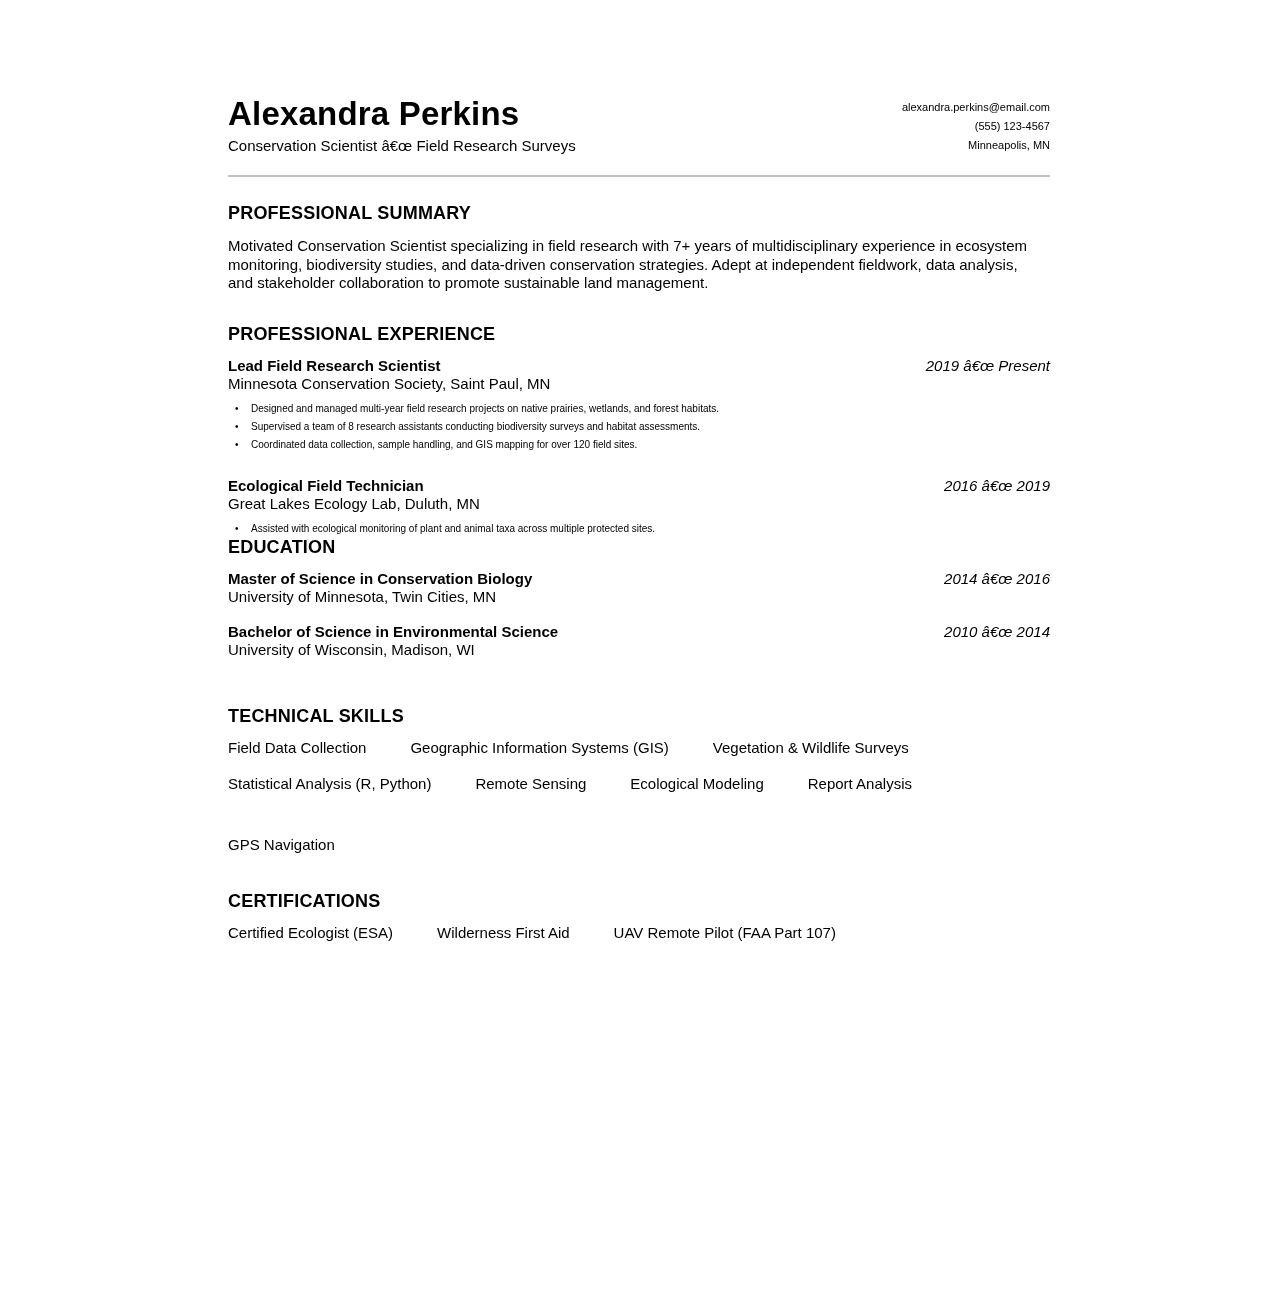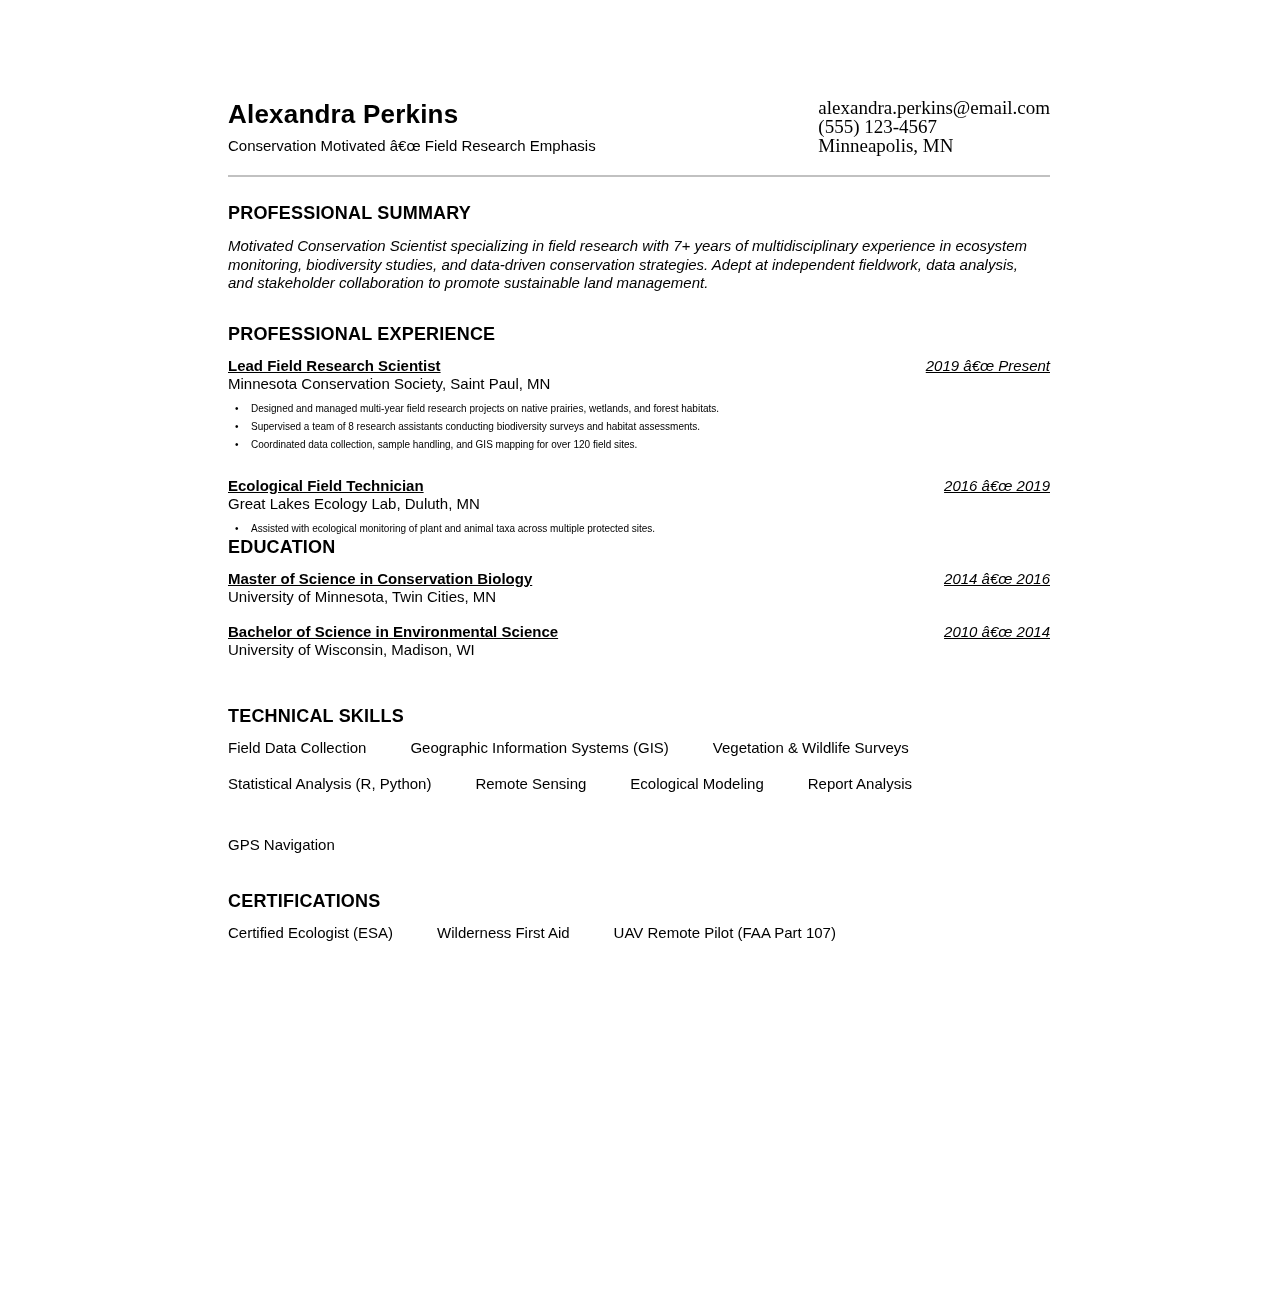--- a/index.html
+++ b/index.html
@@ -13,35 +13,35 @@
   }
   .page {
     width: 822px;
     margin: 0 auto;
     padding-top: 96px;
   }
   
   .header { display: flex; justify-content: space-between; align-items: flex-start; }
   .name {
     margin: 0;
-    font-size: 26px;
+    font-size: 33px;
     font-weight: 700;
     line-height: 36px;
     letter-spacing: 0.2px;
   }
   .subtitle {
     margin-top: 5px;
     font-size: 15px;
     line-height: 18px;
   }
   .contact {
-    font-size: 19px;
+    text-align: right;
+    font-size: 11px;
     line-height: 19px;
     padding-top: 2px;
-    font-family: Liberation Serif, serif;
   }
   .divider {
     border: none;
     border-top: 2px solid #c1c1c1;
     margin: 20px 0 0 0;
   }
   
   section { margin: 0; }
   .section-heading {
     margin: 0;
@@ -53,32 +53,30 @@
   .sec-summary        { margin-top: 27px; }
   .sec-experience     { margin-top: 32px; }
   .sec-education      { }
   .sec-skills         { margin-top: 48px; }
   .sec-certifications { margin-top: 39px; }
 
   .summary-text {
     margin: 14px 16px 0 0;
     font-size: 15px;
     line-height: 18.5px;
-    font-style: italic;
   }
   
   .job { margin-top: 13px; }
   .job + .job { margin-top: 23px; }
   .entry-row {
     display: flex;
     justify-content: space-between;
     align-items: flex-end;
     font-size: 15px;
     line-height: 18px;
-    text-decoration: underline;
   }
   .entry-title { font-weight: 700; }
   .entry-dates { font-style: italic; white-space: nowrap; }
   .entry-sub { font-size: 15px; line-height: 18px; }
   .bullets {
     list-style: none;
     margin: 7px 0 0 0;
     padding: 0 0 0 7px;
   }
   .bullets li {
@@ -105,21 +103,21 @@
   .inline-row.first { margin-top: 13px; }
 </style>
 </head>
 <body>
 
 <div class="page">
 
   <div class="header">
     <div class="header-left">
       <h1 class="name">Alexandra Perkins</h1>
-      <div class="subtitle">Conservation Motivated â€œ Field Research Emphasis</div>
+      <div class="subtitle">Conservation Scientist â€œ Field Research Surveys</div>
     </div>
     <div class="contact">
       <div>alexandra.perkins@email.com</div>
       <div>(555) 123-4567</div>
       <div>Minneapolis, MN</div>
     </div>
   </div>
 
   <hr class="divider">
 

